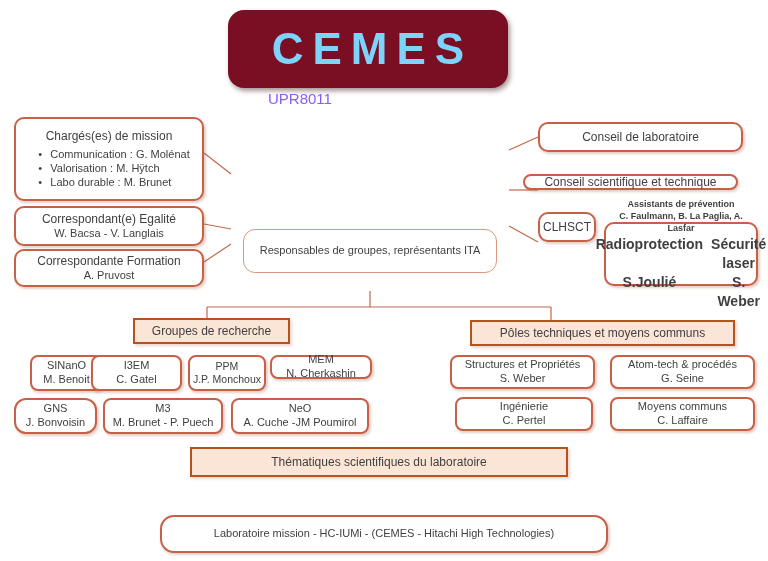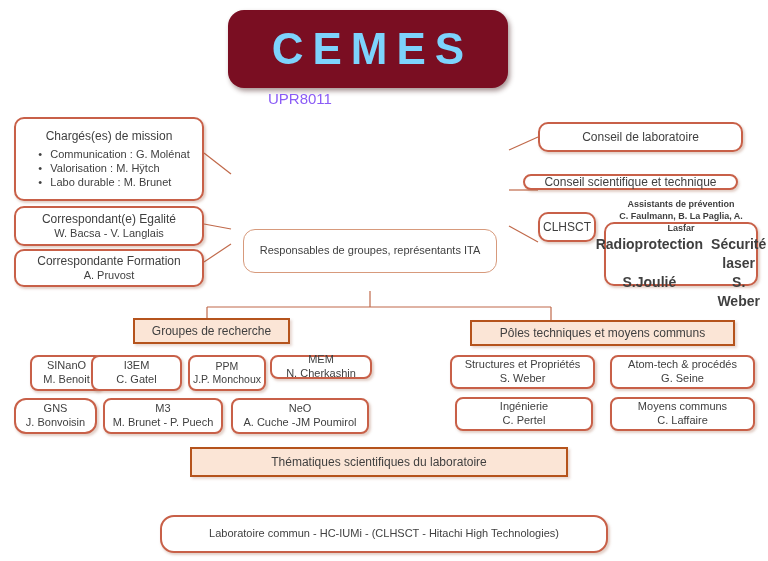--- a/index.html
+++ b/index.html
@@ -166,16 +166,16 @@
   </div>
   <div class="abs rbox" style="left:610px;top:397px;width:145px;height:34px;border-radius:8px;">
     <div class="txt-11">Moyens communs</div>
     <div class="txt-11">C. Laffaire</div>
   </div>
 
   <div class="abs hdr" style="left:190px;top:447px;width:378px;height:30px;">
     <span>Thématiques scientifiques du laboratoire</span>
   </div>
   <div class="abs rbox" style="left:160px;top:515px;width:448px;height:38px;border-radius:14px;border-width:2px;">
-    <div class="txt-11">Laboratoire commun  - HC-IUMi - (CLHSCT - Hitachi High Technologies)</div>
+    <div class="txt-11">Laboratoire mission  - HC-IUMi - (CEMES - Hitachi High Technologies)</div>
   </div>
 
 </div>
 
 </body></html>

